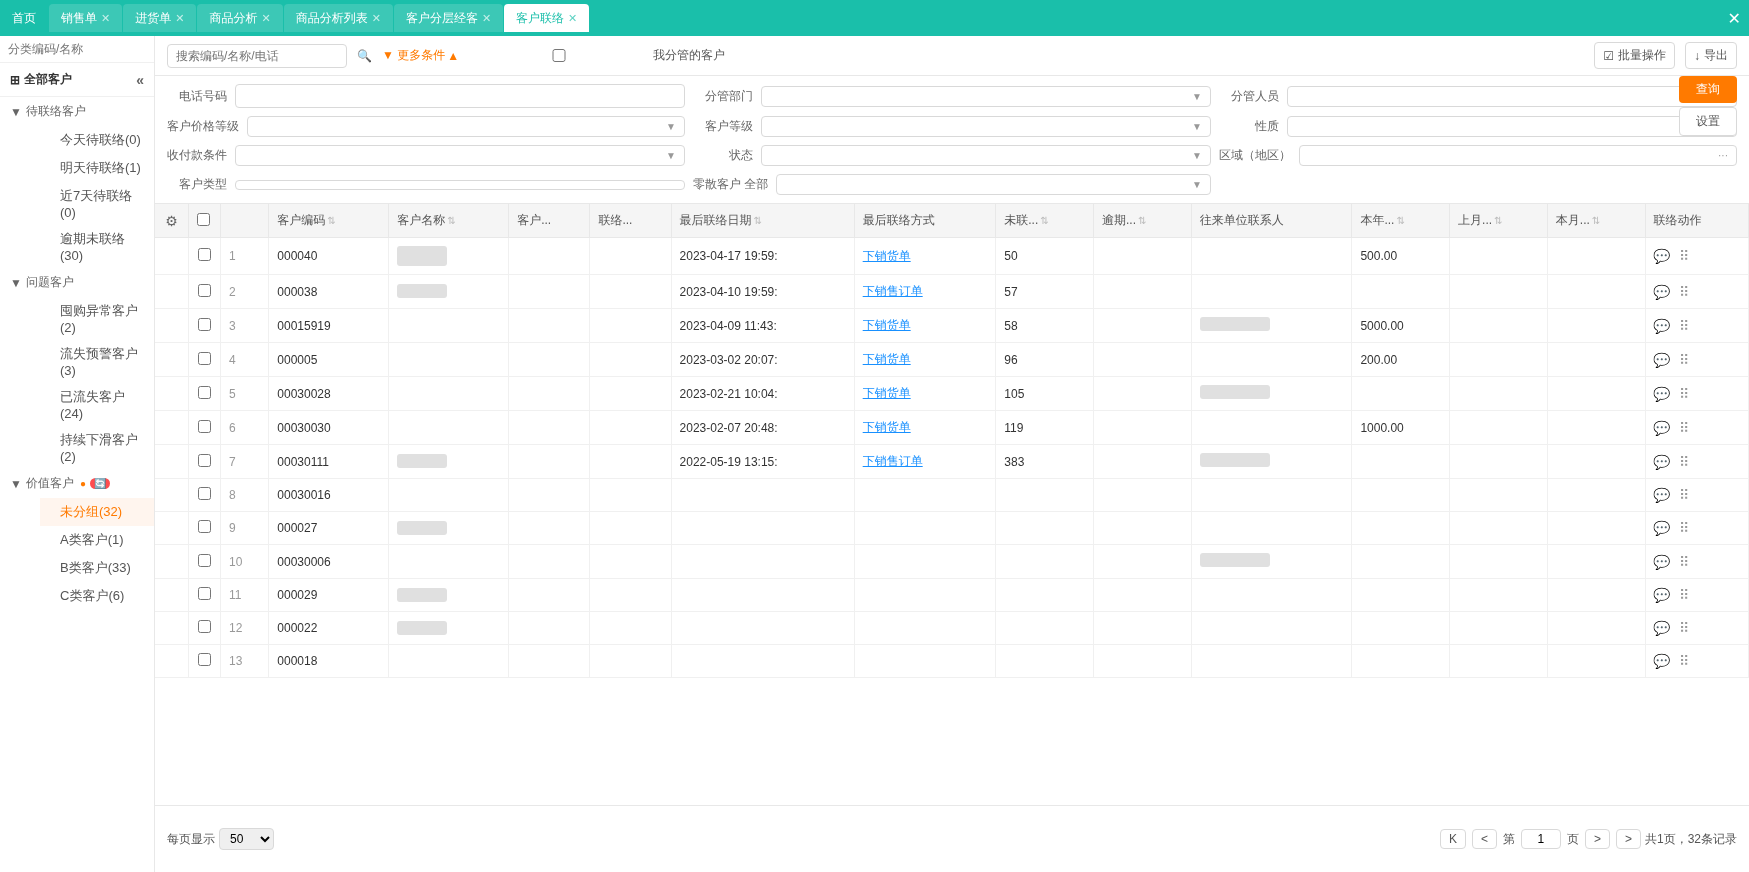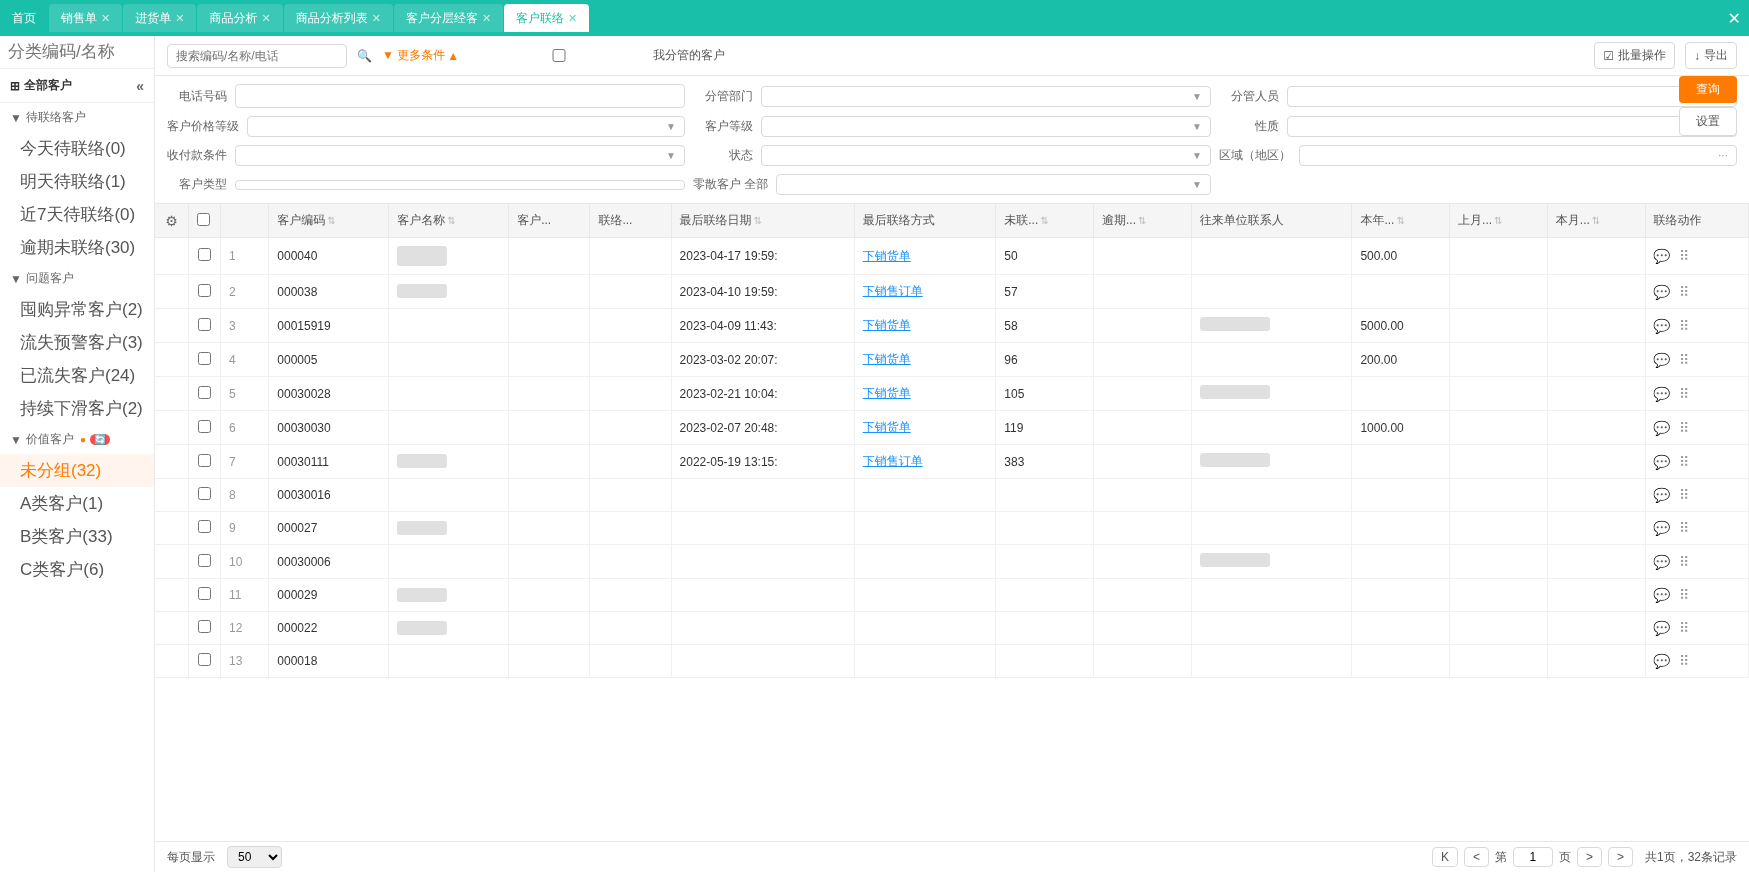--- a/index.html
+++ b/index.html
@@ -51,21 +51,21 @@
       display: flex;
       align-items: center;
       padding: 6px 8px;
       border-bottom: 1px solid #f0f0f0;
       gap: 4px;
     }
     .sidebar-search input {
       border: none;
       outline: none;
       flex: 1;
-      font-size: 17px;
+      font-size: 12px;
       color: #999;
     }
     .sidebar-header {
       display: flex;
       align-items: center;
       justify-content: space-between;
       padding: 8px 10px;
       font-weight: bold;
       font-size: 13px;
       color: #333;
@@ -78,21 +78,22 @@
       padding: 6px 10px;
       color: #666;
       font-size: 12px;
       gap: 4px;
       cursor: pointer;
     }
     .sidebar-item {
       padding: 5px 10px 5px 20px;
       color: #555;
       cursor: pointer;
-      font-size: 17px;
+      font-size: 13px;
+      margin-left: 40px;
     }
     .sidebar-item.active { background: #fff5ee; color: #ff7a00; }
 
     
     .content-area {
       flex: 1;
       display: flex;
       flex-direction: column;
       overflow: hidden;
     }
@@ -265,24 +266,24 @@
       display: flex;
       gap: 8px;
       align-items: center;
     }
     .action-icon { color: #999; cursor: pointer; font-size: 14px; }
 
     
     .footer {
       display: flex;
       align-items: center;
-      padding: 4px 12px;
+      padding: 22px 12px;
       background: #fff;
       border-top: 1px solid #e8e8e8;
-      gap: 12px;
+      gap: 4px;
       font-size: 12px;
       color: #555;
     }
     .footer .spacer { flex: 1; }
     .footer .page-nav {
       display: flex;
       align-items: center;
       gap: 6px;
     }
     .footer .page-nav button {

